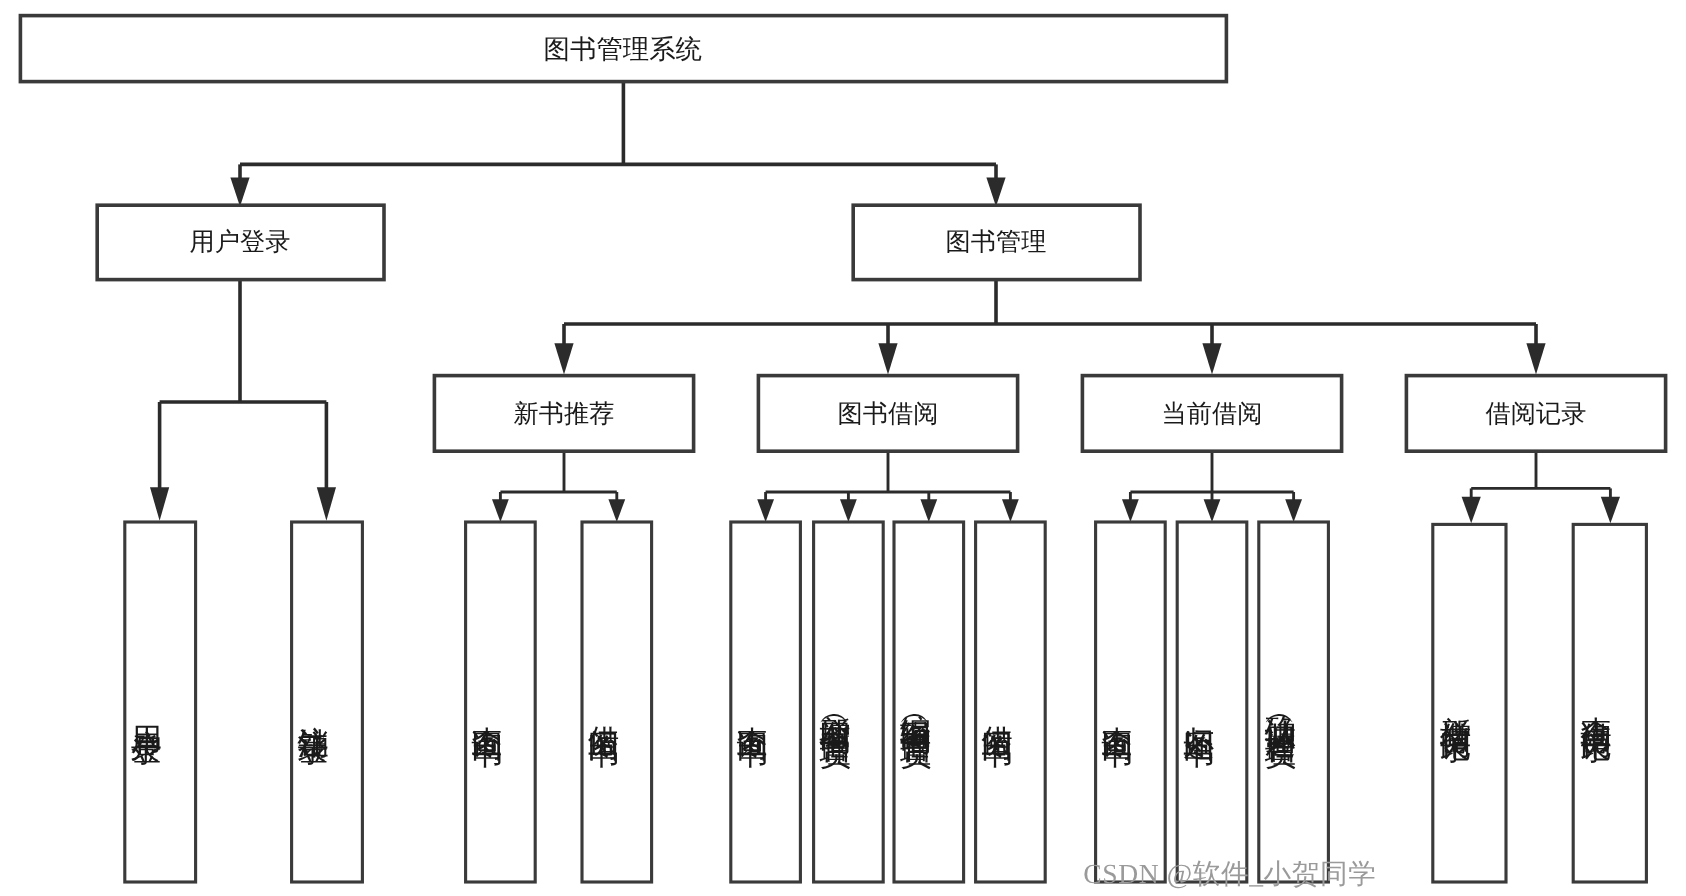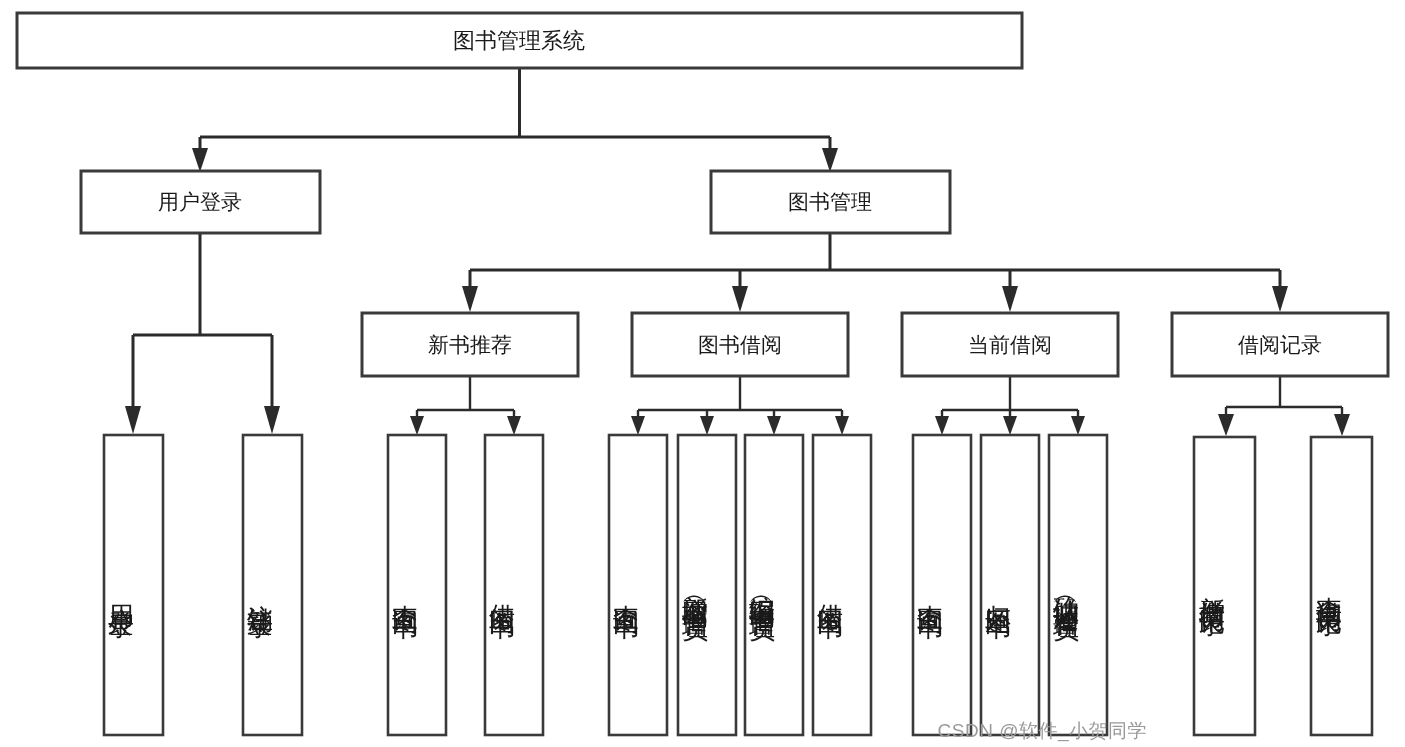--- a/index.html
+++ b/index.html
@@ -67,22 +67,22 @@
     letter-spacing: 3px;
     color: #1a1a1a;
     white-space: nowrap;
     pointer-events: none;
     text-align: center;
   }
   .watermark {
     position: absolute;
     right: 8px;
     bottom: 3px;
-    font-family: Liberation Sans, sans-serif;
-    font-size: 19px;
+    font-family: Liberation Serif, serif;
+    font-size: 23px;
     color: #9a9a9a;
     letter-spacing: 0.5px;
     white-space: nowrap;
   }
 </style>
 </head>
 <body>
 
 <div id="diagram-root">
 

